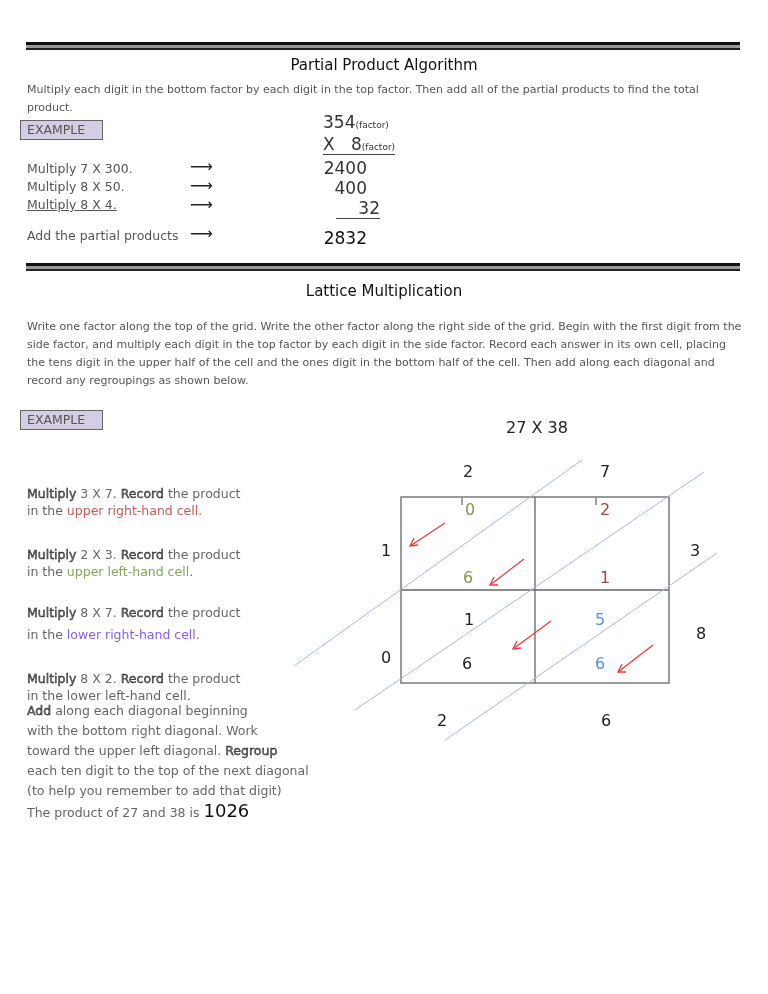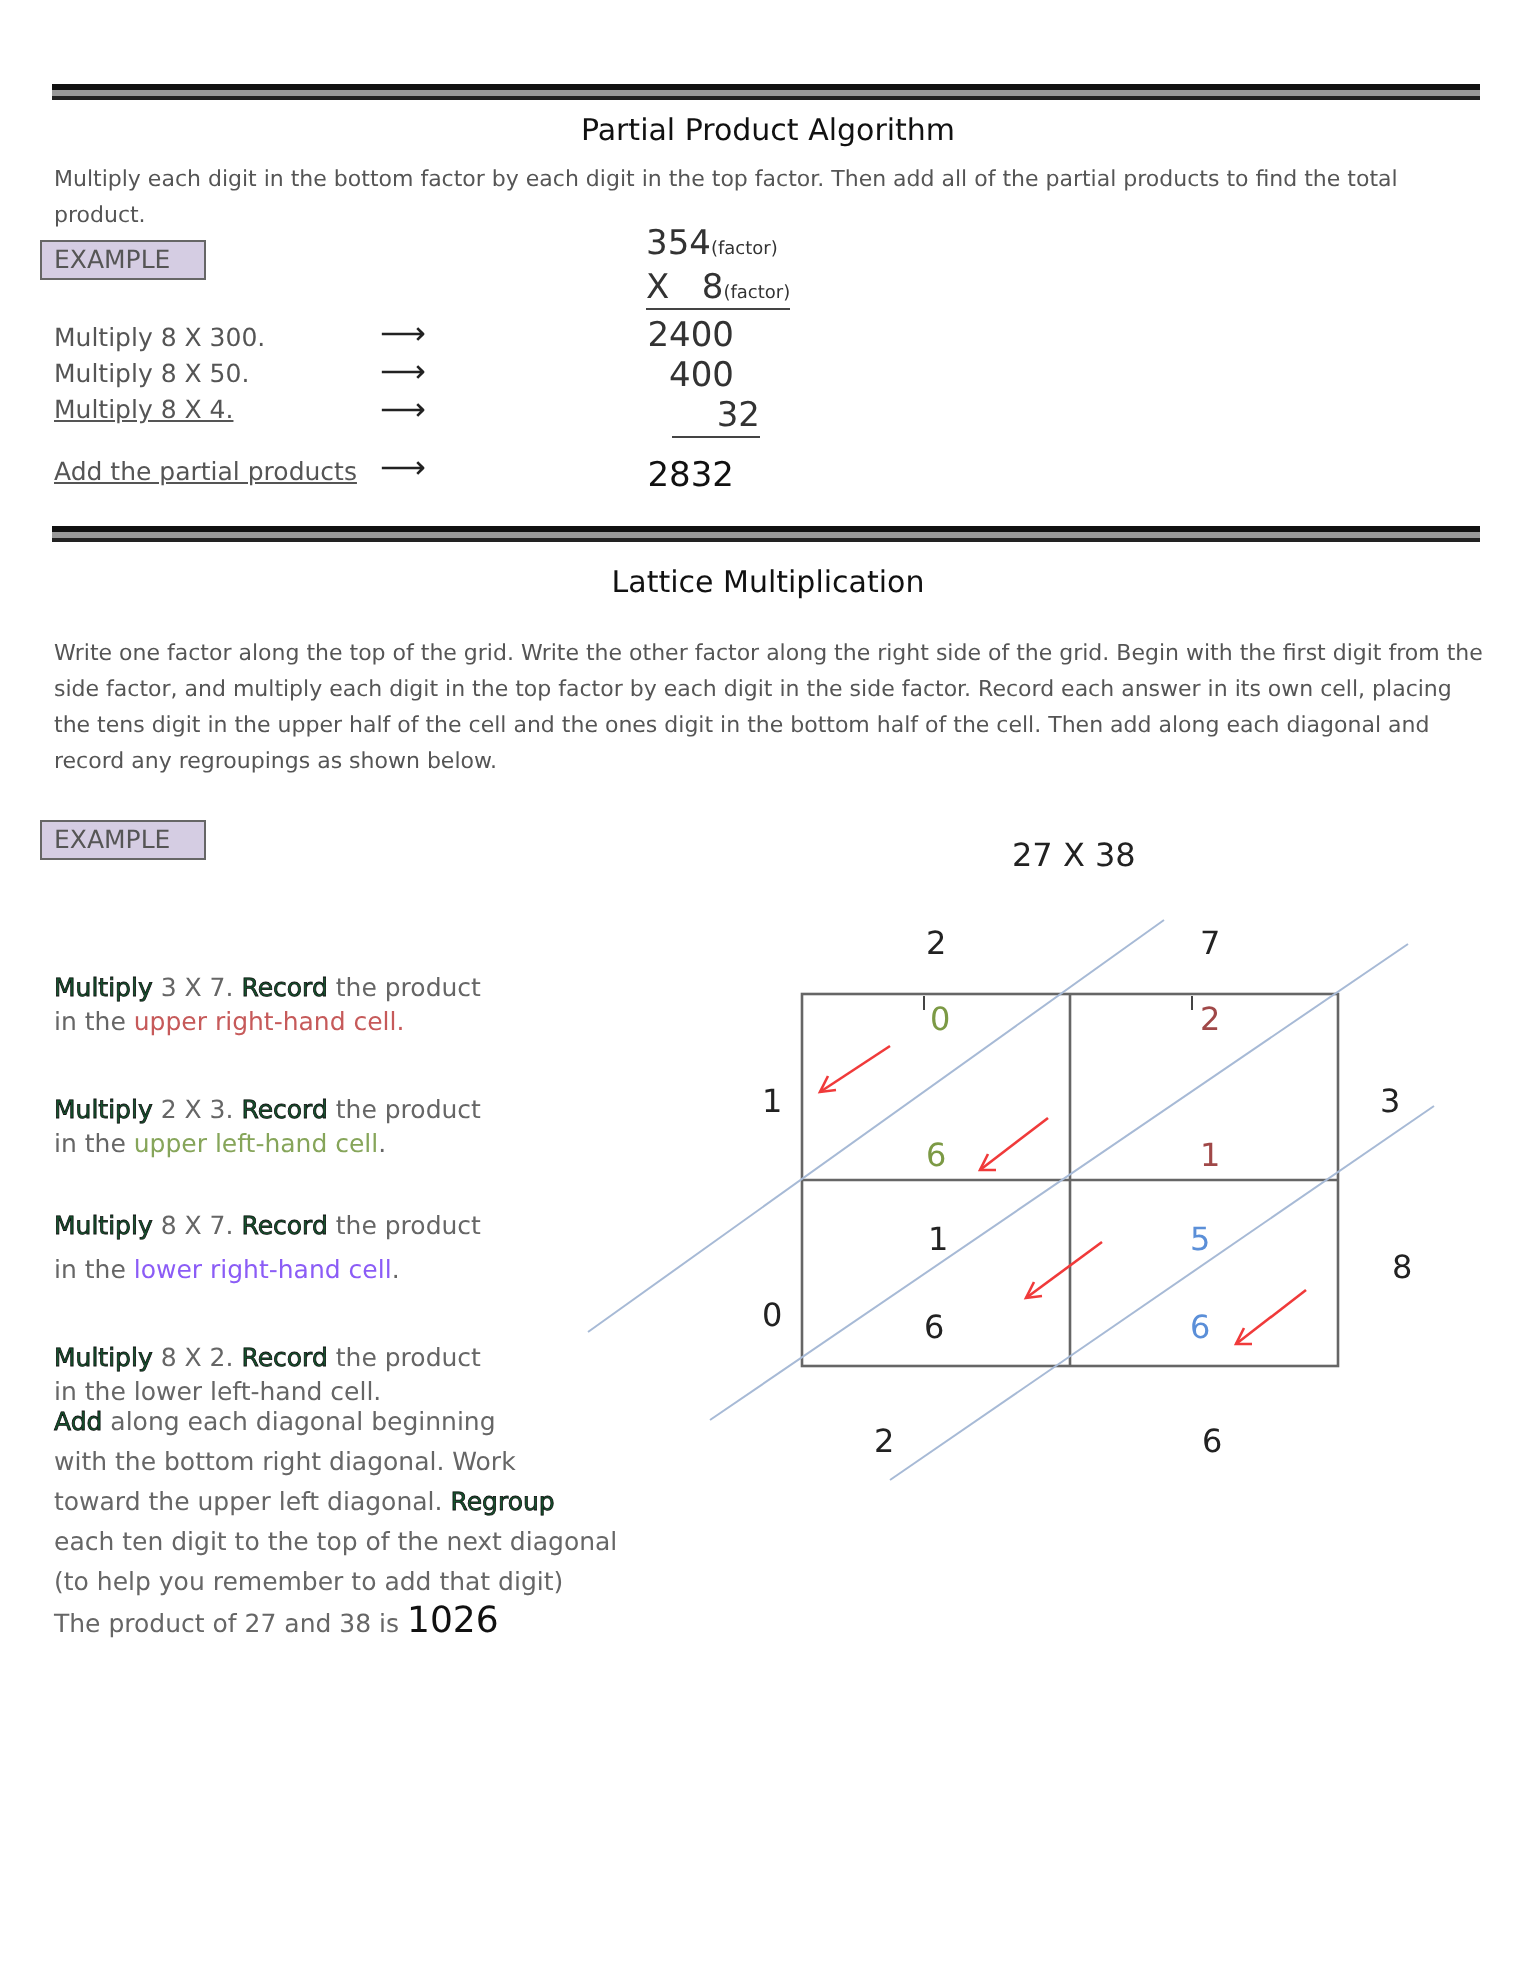--- a/index.html
+++ b/index.html
@@ -11,21 +11,21 @@
   .rule .l3 { position: absolute; left: 0; right: 0; top: 6px; height: 2px; background: #222; }
   .title { position: absolute; left: 0; width: 768px; text-align: center; font-size: 15px; color: #111; }
   .para { position: absolute; left: 27px; width: 715px; font-size: 11px; line-height: 18px; color: #555; }
   .example { position: absolute; left: 20px; width: 83px; height: 20px; background: #d5cde3; border: 1px solid #666; font-size: 12.5px; color: #555; padding-left: 6px; line-height: 18px; }
   .step { position: absolute; left: 27px; font-size: 12.5px; color: #555; }
   .arrow { position: absolute; left: 190px; font-size: 16px; color: #222; }
   .num { position: absolute; font-size: 17px; color: #333; text-align: right; margin-left: 33px; }
   .small { font-size: 9px; }
   .u { border-bottom: 1px solid #444; }
   .lstep { position: absolute; left: 27px; font-size: 12.5px; line-height: 17px; color: #666; }
-  .lstep b { color: #14532d; font-weight: normal; -webkit-text-stroke: 0.4px #111; }
+  .lstep b { color: #737373; font-weight: normal; -webkit-text-stroke: 0.4px #111; }
   .red { color: #c65a5a; } .green { color: #86a55a; } .blue { color: #8b5cf6; }
   .ldig { position: absolute; font-size: 16px; color: #222; }
   svg { position: absolute; left: 0; top: 0; }
 </style>
 </head>
 <body>
 
 <div class="rule" style="top:42px;">
     <div class="l1"></div>
     <div class="l2"></div>
@@ -33,33 +33,33 @@
   </div>
 
 <div class="title" style="top:56px;">Partial Product Algorithm</div>
 <div class="para" style="top:81px;">Multiply each digit in the bottom factor by each digit in the top factor. Then add all of the partial products to find the total product.</div>
 
 <div class="example" style="top:120px;">EXAMPLE</div>
 
 <div class="num" style="left:290px; top:112px;"><span>354</span><span class="small">(factor)</span></div>
 <div class="num u" style="left:290px; top:134px;"><span>X</span>&nbsp;&nbsp;&nbsp;<span>8</span><span class="small">(factor)</span></div>
 
-<div class="step" style="top:161px;">Multiply 8 X 300.</div>
+<div class="step" style="top:161px;">Multiply 7 X 300.</div>
 <div class="arrow" style="top:157px;">⟶</div>
 <div class="num" style="left:290px; top:158px; width:44px;">2400</div>
 
 <div class="step" style="top:179px;">Multiply 8 X 50.</div>
 <div class="arrow" style="top:176px;">⟶</div>
 <div class="num" style="left:290px; top:178px; width:44px;">400</div>
 
 <div class="step" style="top:197px;text-decoration:underline;">Multiply 8 X 4.</div>
 <div class="arrow" style="top:195px;">⟶</div>
 <div class="num u" style="left:303px; top:198px; width:44px;">32</div>
 
-<div class="step" style="top:228px;text-decoration:underline;">Add the partial products</div>
+<div class="step" style="top:228px;">Add the partial products</div>
 <div class="arrow" style="top:224px;">⟶</div>
 <div class="num" style="left:290px; top:228px; width:44px; color:#111;text-align:right;">2832</div>
 
 <div class="rule" style="top:263px;">
     <div class="l1"></div>
     <div class="l2"></div>
     <div class="l3"></div>
   </div>
 
 <div class="title" style="top:282px;">Lattice Multiplication</div>

